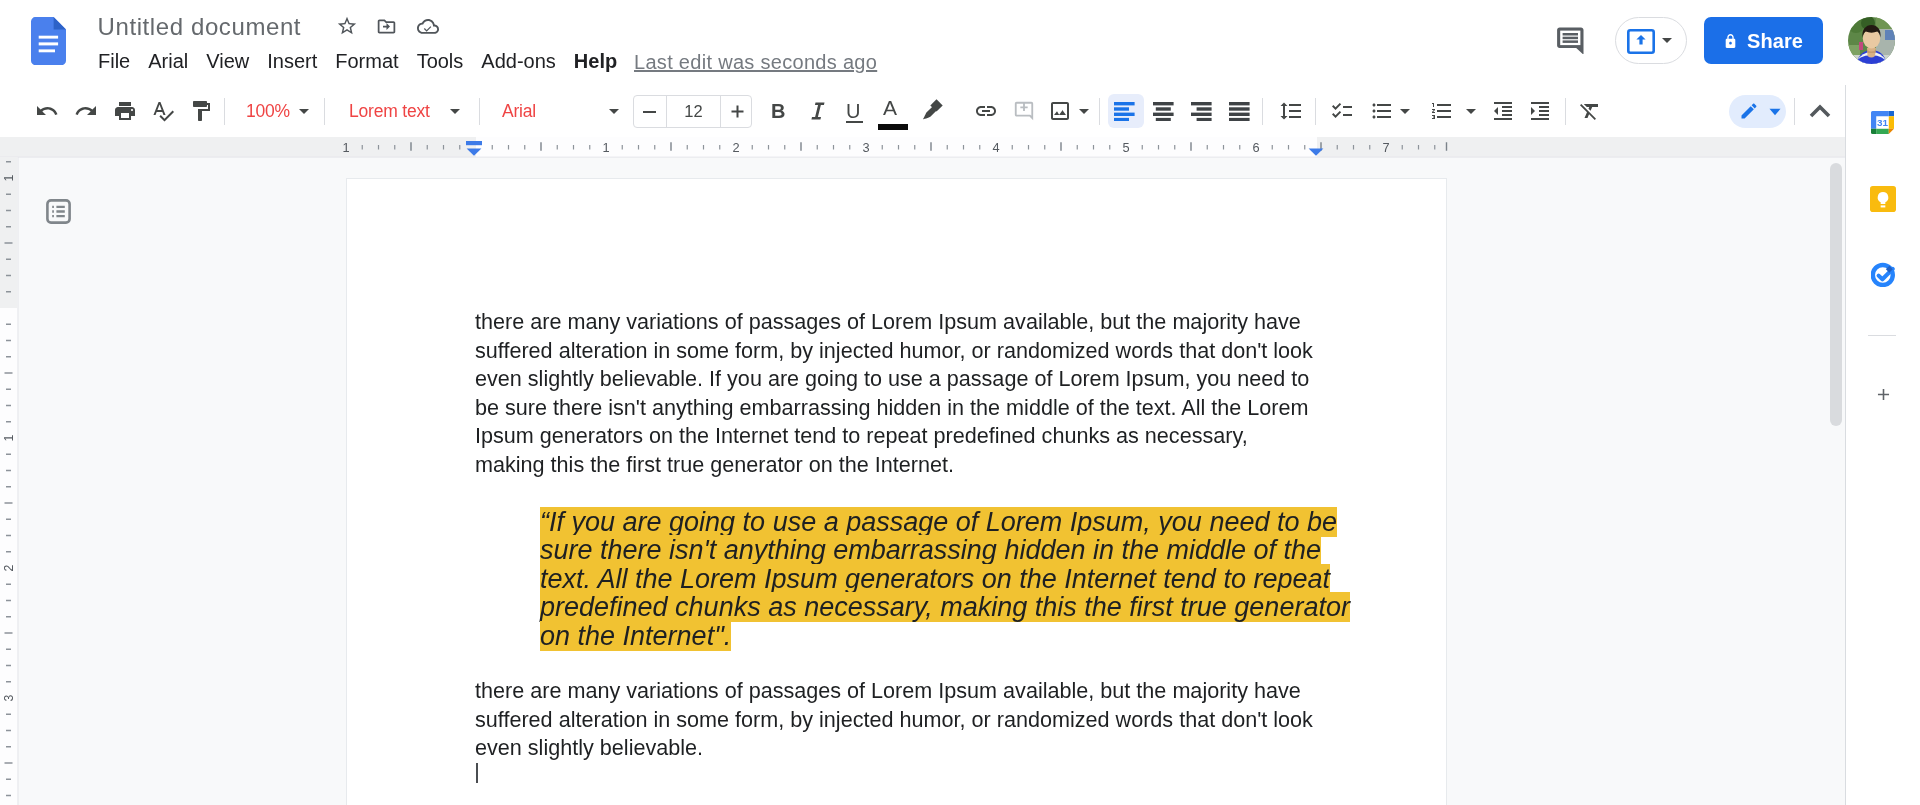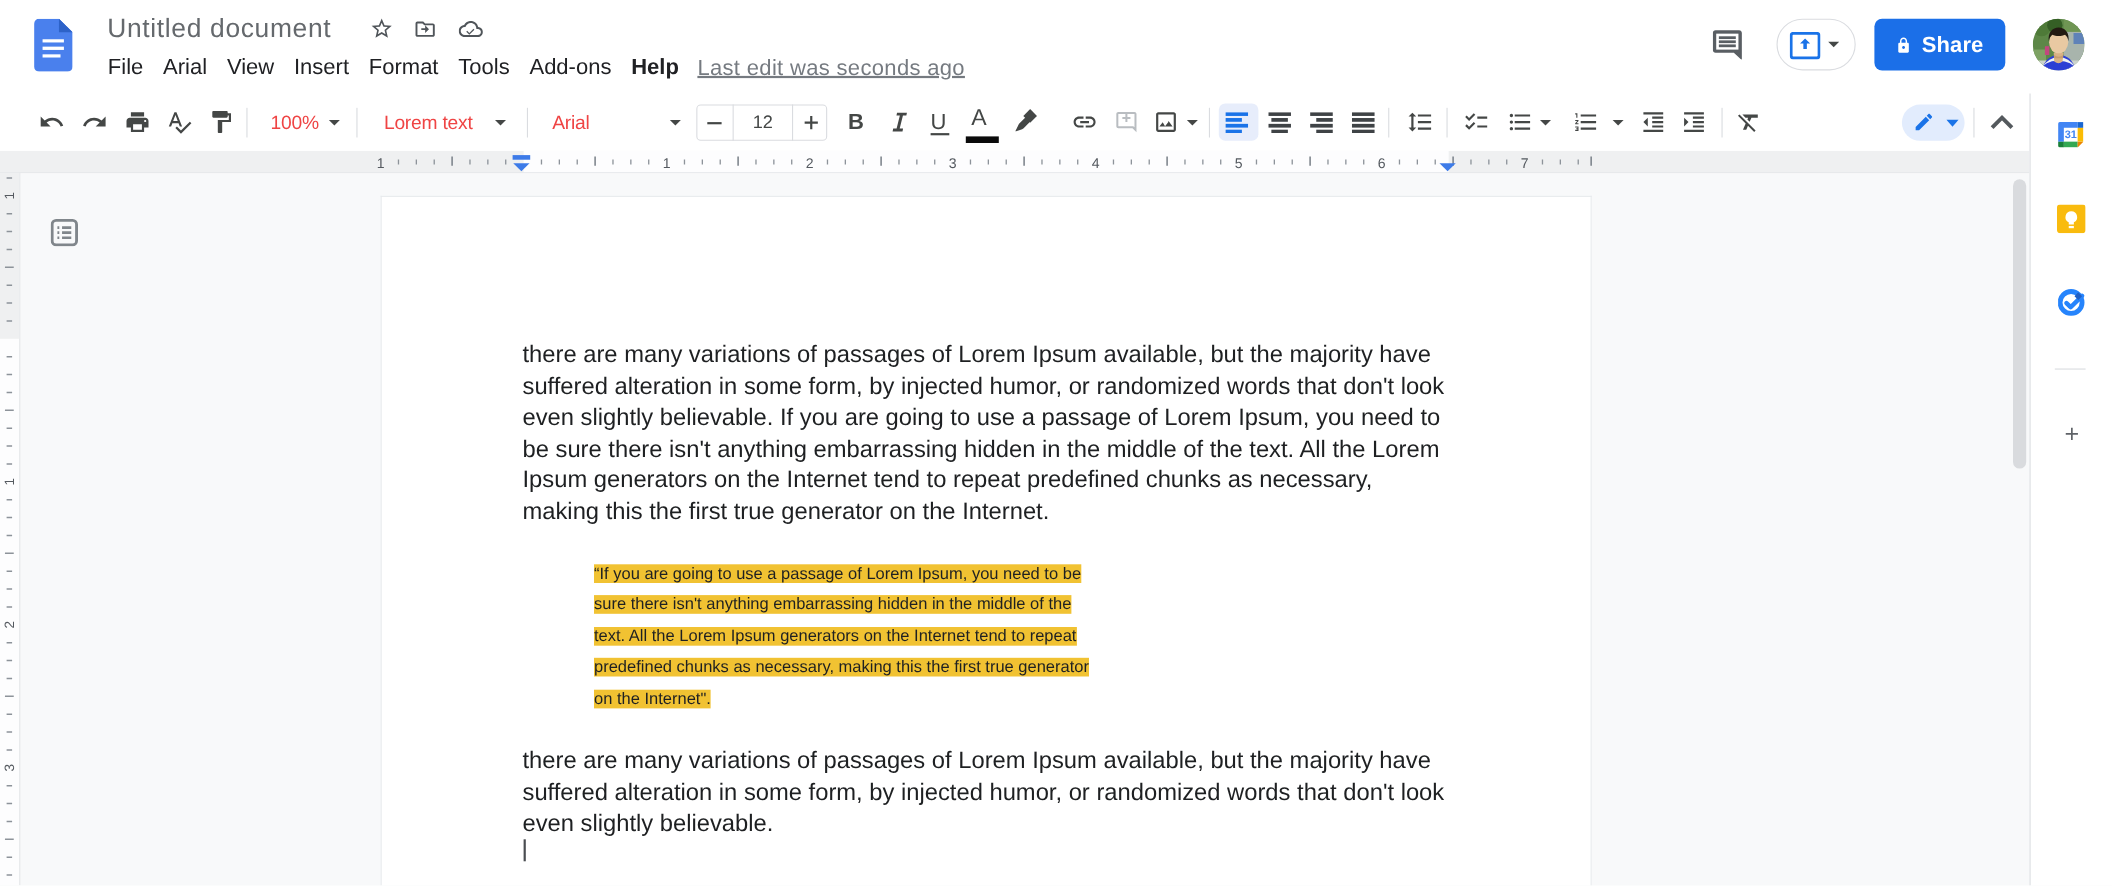--- a/index.html
+++ b/index.html
@@ -294,21 +294,21 @@
   </g>
 </svg>
 
 <div class="abs" id="p1" style="left:475px;top:308px;font-size:21.6px;line-height:28.6px;color:#1e2022;white-space:pre;">there are many variations of passages of Lorem Ipsum available, but the majority have
 suffered alteration in some form, by injected humor, or randomized words that don't look
 even slightly believable. If you are going to use a passage of Lorem Ipsum, you need to
 be sure there isn't anything embarrassing hidden in the middle of the text. All the Lorem
 Ipsum generators on the Internet tend to repeat predefined chunks as necessary,
 making this the first true generator on the Internet.</div>
 
-<div class="abs" id="quote" style="left:540px;top:507.6px;font-size:15px;line-height:28.6px;color:#1e2022;white-space:pre;"><span style="background:#f1c232;">“If you are going to use a passage of Lorem Ipsum, you need to be</span>
+<div class="abs" id="quote" style="left:540px;top:507.6px;font-size:27px;line-height:28.6px;color:#1e2022;white-space:pre;font-style:italic;"><span style="background:#f1c232;">“If you are going to use a passage of Lorem Ipsum, you need to be</span>
 <span style="background:#f1c232;">sure there isn't anything embarrassing hidden in the middle of the</span>
 <span style="background:#f1c232;">text. All the Lorem Ipsum generators on the Internet tend to repeat</span>
 <span style="background:#f1c232;">predefined chunks as necessary, making this the first true generator</span>
 <span style="background:#f1c232;">on the Internet".</span></div>
 
 <div class="abs" id="p3" style="left:475px;top:677.2px;font-size:21.6px;line-height:28.6px;color:#1e2022;white-space:pre;">there are many variations of passages of Lorem Ipsum available, but the majority have
 suffered alteration in some form, by injected humor, or randomized words that don't look
 even slightly believable.</div>
 
 <div class="abs" style="left:475.7px;top:763.4px;width:2.1px;height:19.6px;background:#4a4d51;"></div>

